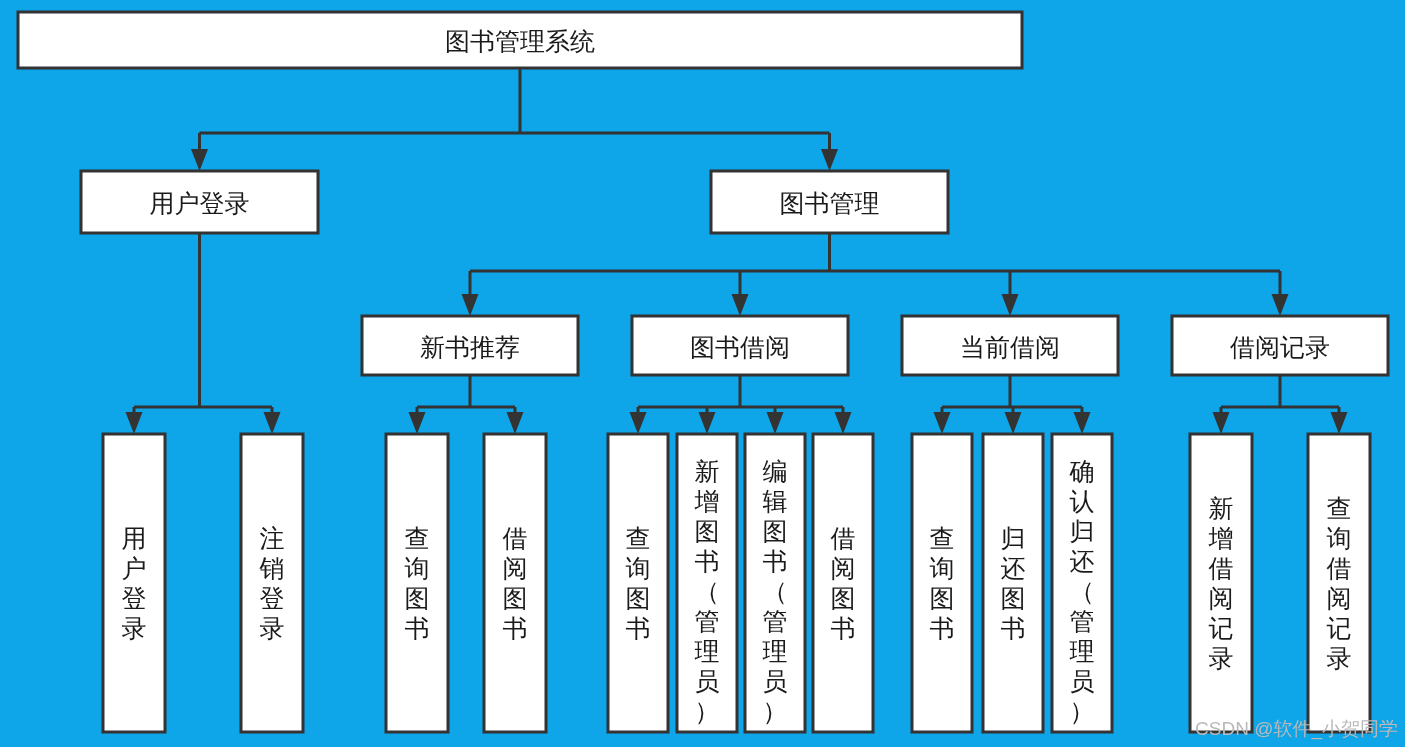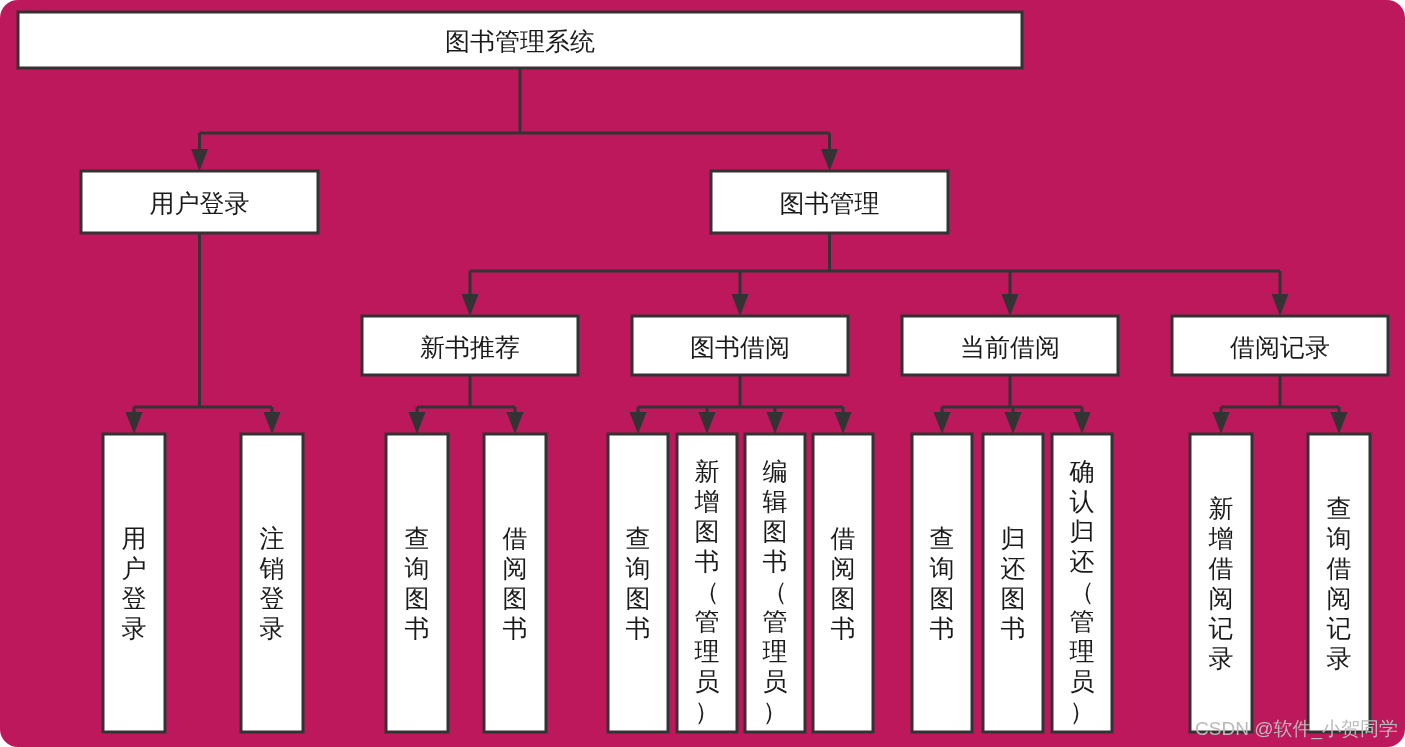--- a/index.html
+++ b/index.html
@@ -8,23 +8,22 @@
     padding: 0;
     background: #ffffff;
   }
   body {
     font-family: "Liberation Sans", "DejaVu Sans", sans-serif;
   }
   #diagram-root {
     position: relative;
     width: 1405px;
     height: 747px;
-    background: #be185d;
+    background: #0ea5e9;
     overflow: hidden;
-    border-radius: 18px;
   }
   svg.diagram-canvas {
     position: absolute;
     left: 0;
     top: 0;
     width: 1405px;
     height: 747px;
     display: block;
   }
   .node-rect {

